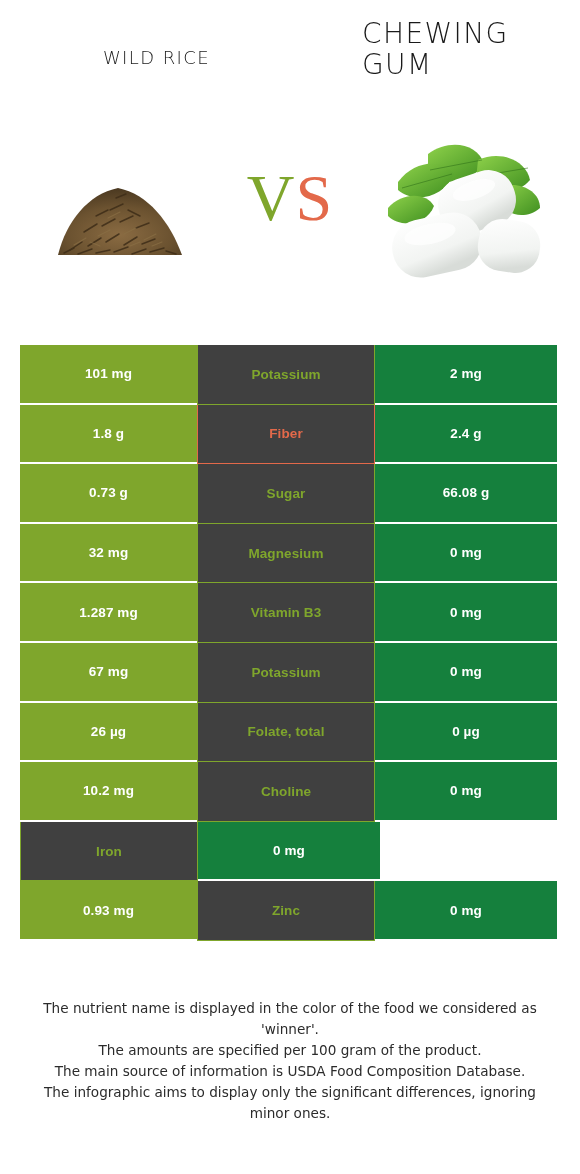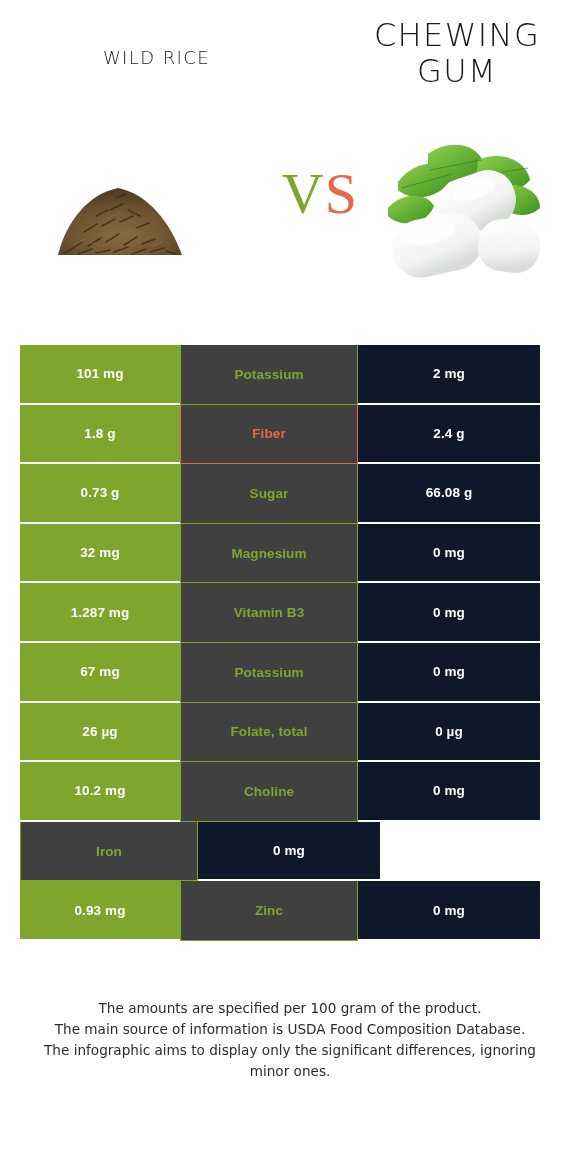--- a/index.html
+++ b/index.html
@@ -24,36 +24,36 @@
     font-family:"DejaVu Sans","Liberation Sans",sans-serif;
     font-stretch:normal;
     line-height:1.12;
   }
   .title-left{
     left:20px;top:48px;width:190px;
     font-size:18px;text-align:right;
   }
   .title-right{
     left:362px;top:18px;width:190px;
-    font-size:32px;text-align:center;
+    font-size:28px;
   }
 
   
   .img-left{
     position:absolute;left:40px;top:150px;width:160px;height:120px;
   }
   .img-right{
     position:absolute;left:358px;top:112px;width:190px;height:185px;
   }
 
   
   .vs{
     position:absolute;left:222px;top:165px;width:136px;
-    text-align:right;
-    font-size:58px;font-weight:400;
+    text-align:center;
+    font-size:66px;font-weight:400;
     font-family:"Liberation Serif",serif;
     letter-spacing:1px;
     line-height:1;
   }
   .vs .v{color:#7FA62C;}
   .vs .s{color:#E3694A;}
 
   
   .table{
     position:absolute;left:20px;top:345px;
@@ -65,28 +65,28 @@
     box-sizing:border-box;
   }
   .cell{
     box-sizing:border-box;
     display:flex;align-items:center;justify-content:center;
     font-size:13.5px;
     font-weight:bold;
     letter-spacing:.1px;
   }
   .cell-left{
-    width:160px;
+    width:177px;
     background:#7FA62C;
     color:#ffffff;
     border-bottom:2px solid #ffffff;
   }
   .cell-right{
     width:182px;
-    background:#0f172a;
+    background:#15803d;
     color:#ffffff;
     border-bottom:2px solid #ffffff;
   }
   .cell-mid{
     width:178px;
     background:#404040;
     font-weight:bold;
     font-size:13.5px;
   }
   .row.win-green .cell-mid{
@@ -256,16 +256,17 @@
       <div class="cell cell-right">0 mg</div>
     </div>
     <div class="row win-green">
       <div class="cell cell-left">0.93 mg</div>
       <div class="cell cell-mid">Zinc</div>
       <div class="cell cell-right">0 mg</div>
     </div>
   </div>
 
 <div class="footer">
+  <p>The nutrient name is displayed in the color of the food we considered as 'winner'.</p>
   <p>The amounts are specified per 100 gram of the product.</p>
   <p>The main source of information is USDA Food Composition Database.</p>
   <p>The infographic aims to display only the significant differences, ignoring minor ones.</p>
 </div>
 
 </body></html>

